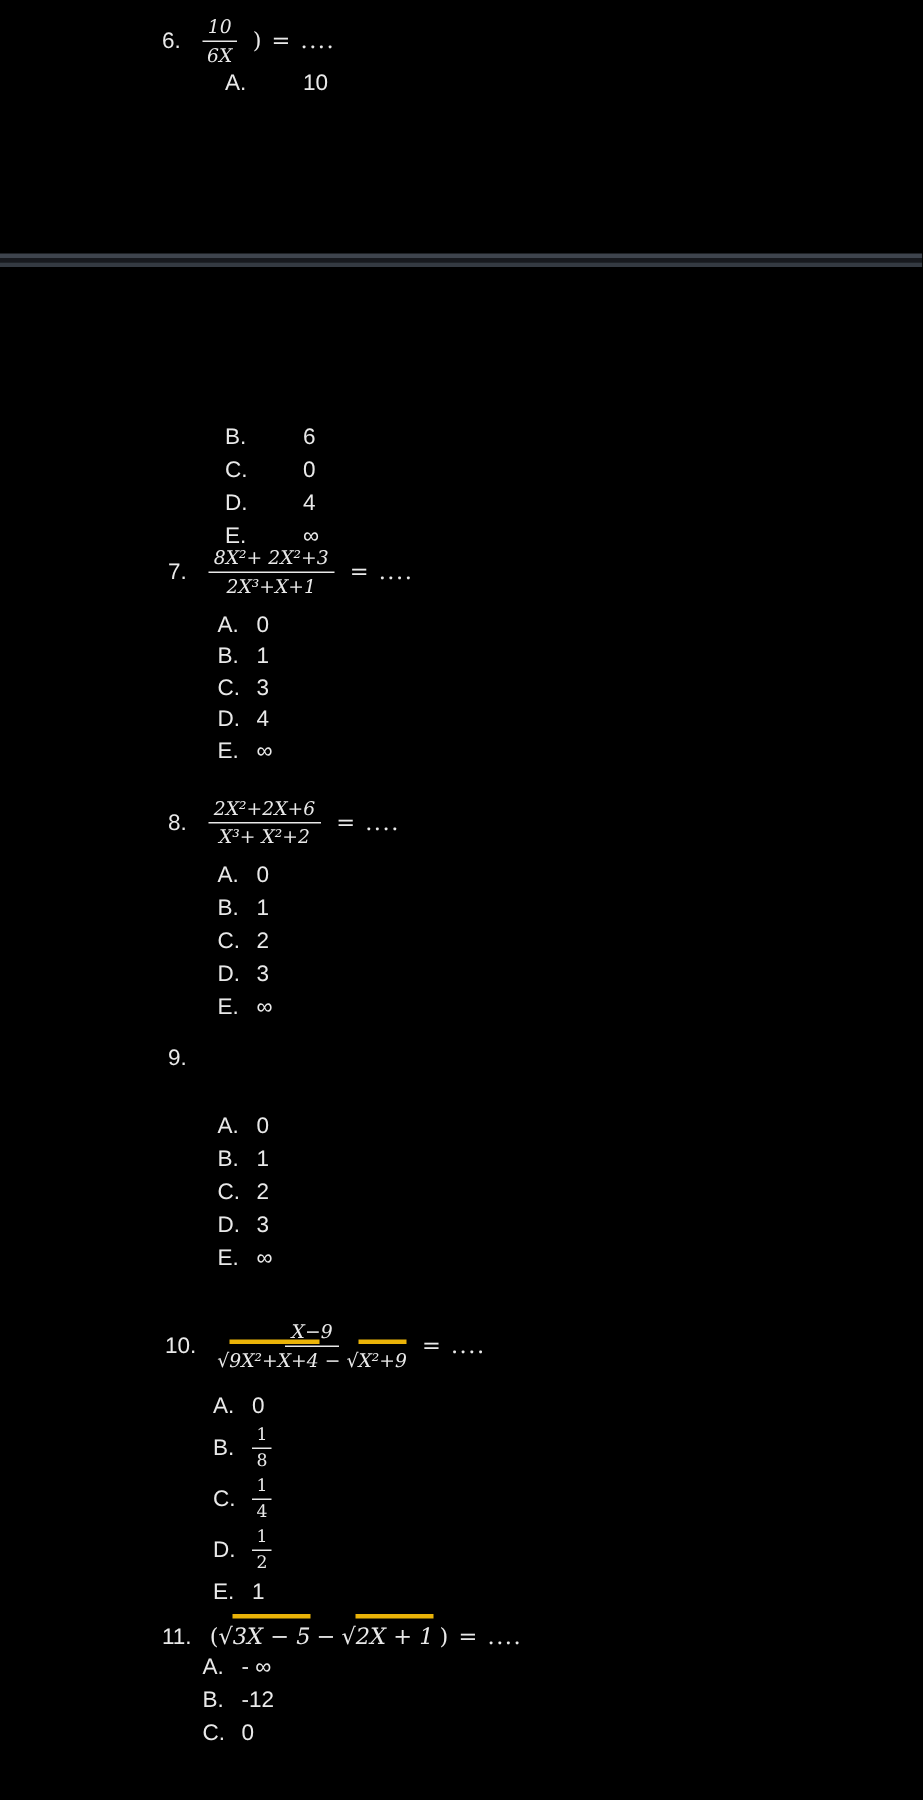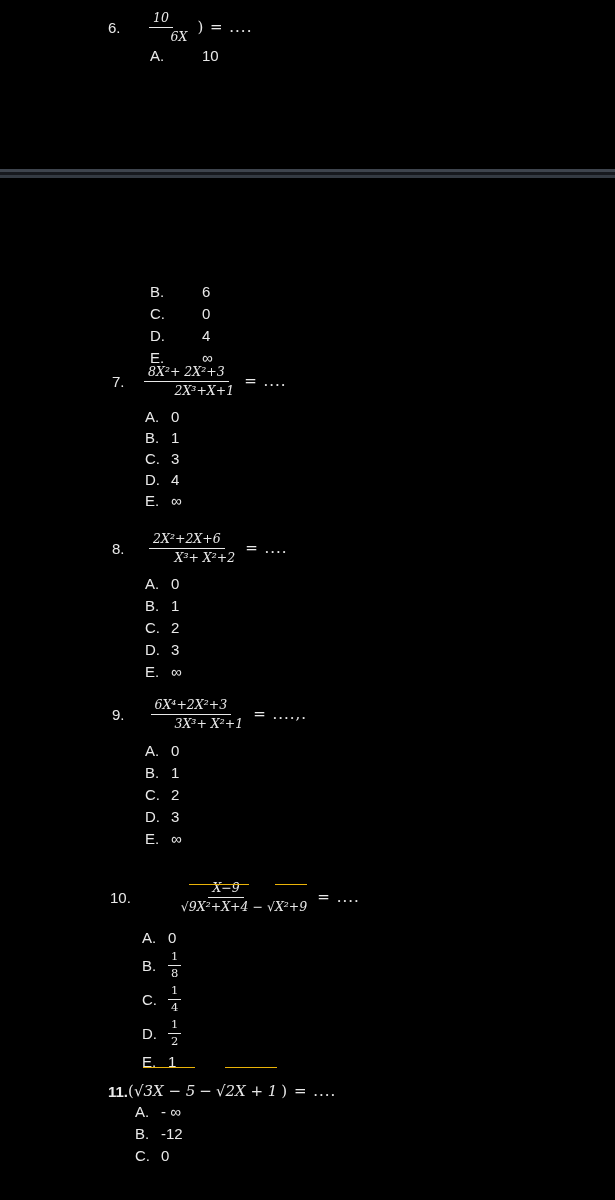--- a/index.html
+++ b/index.html
@@ -12,24 +12,24 @@
     font-family:"Liberation Sans", sans-serif;
     font-size:15px;
     overflow:hidden;
   }
   
   .qline { position:absolute; display:flex; align-items:center; white-space:nowrap; }
   .qnum  { font-family:"Liberation Sans", sans-serif; font-style:normal; margin-right:14px; }
   .math  { font-family:"DejaVu Serif", serif; font-style:italic; display:inline-flex; align-items:center; }
   .frac  { display:inline-flex; flex-direction:column; align-items:center; font-size:12.5px; line-height:1.25; }
   .frac .num { padding:0 4px 1px 4px; border-bottom:1.4px solid #e9e9e9; }
-  .frac .den { padding-top:1px; display:inline-flex; align-items:baseline;margin-left:36px; }
+  .frac .den { padding-top:1px; display:inline-flex; align-items:baseline; }
   .sqrt  { white-space:nowrap; display:inline; }
   .sqrt .rsign { font-style:normal; }
-  .sqrt .rad   { border-top:1px solid #eab308; padding-top:14px; }
+  .sqrt .rad   { border-top:3px solid #eab308; padding-top:3px; }
   .suffix { font-style:normal; margin-left:10px; letter-spacing:1px; }
   .paren  { font-style:normal; }
   .mid    { padding:0 4px; }
   
   .opts { position:absolute; }
   .row  { display:flex; align-items:center; height:22px; }
   .row.h21 { height:21px; }
   .row.tall { height:34px; }
   .olabel { display:inline-block; }
   .ovalue { font-family:"Liberation Sans", sans-serif; }
@@ -156,27 +156,20 @@
       <span class="ovalue">3</span>
     </div>
     <div class="row">
       <span class="olabel">E.</span>
       <span class="ovalue">∞</span>
     </div>
   </div>
 
   <div class="qline" style="top:697px; left:112px;">
     <span class="qnum">9.</span>
-    <span class="math">
-      <span class="frac">
-        <span class="num">6X⁴+2X²+3</span>
-        <span class="den">3X³+ X²+1</span>
-      </span>
-      <span class="suffix">=  ....,.</span>
-    </span>
   </div>
 
   <div class="opts gap-small" style="top:739px; left:145px;">
     <div class="row">
       <span class="olabel">A.</span>
       <span class="ovalue">0</span>
     </div>
     <div class="row">
       <span class="olabel">B.</span>
       <span class="ovalue">1</span>
@@ -236,21 +229,21 @@
         <span class="fden">2</span>
       </span>
     </div>
     <div class="row">
       <span class="olabel">E.</span>
       <span class="ovalue">1</span>
     </div>
   </div>
 
   <div class="qline" style="top:1082px; left:108px;">
-    <span class="qnum" style="margin-right:0;font-weight:bold;">11.</span>
+    <span class="qnum" style="margin-right:12px;">11.</span>
     <span class="math">
       <span class="paren">(</span>
       <span class="sqrt"><span class="rsign">√</span><span class="rad">3X − 5</span></span>
       <span class="mid">−</span>
       <span class="sqrt"><span class="rsign">√</span><span class="rad">2X + 1</span></span>
       <span class="suffix" style="margin-left:4px;">) = ....</span>
     </span>
   </div>
 
   <div class="opts gap-small" style="top:1100px; left:135px;">

